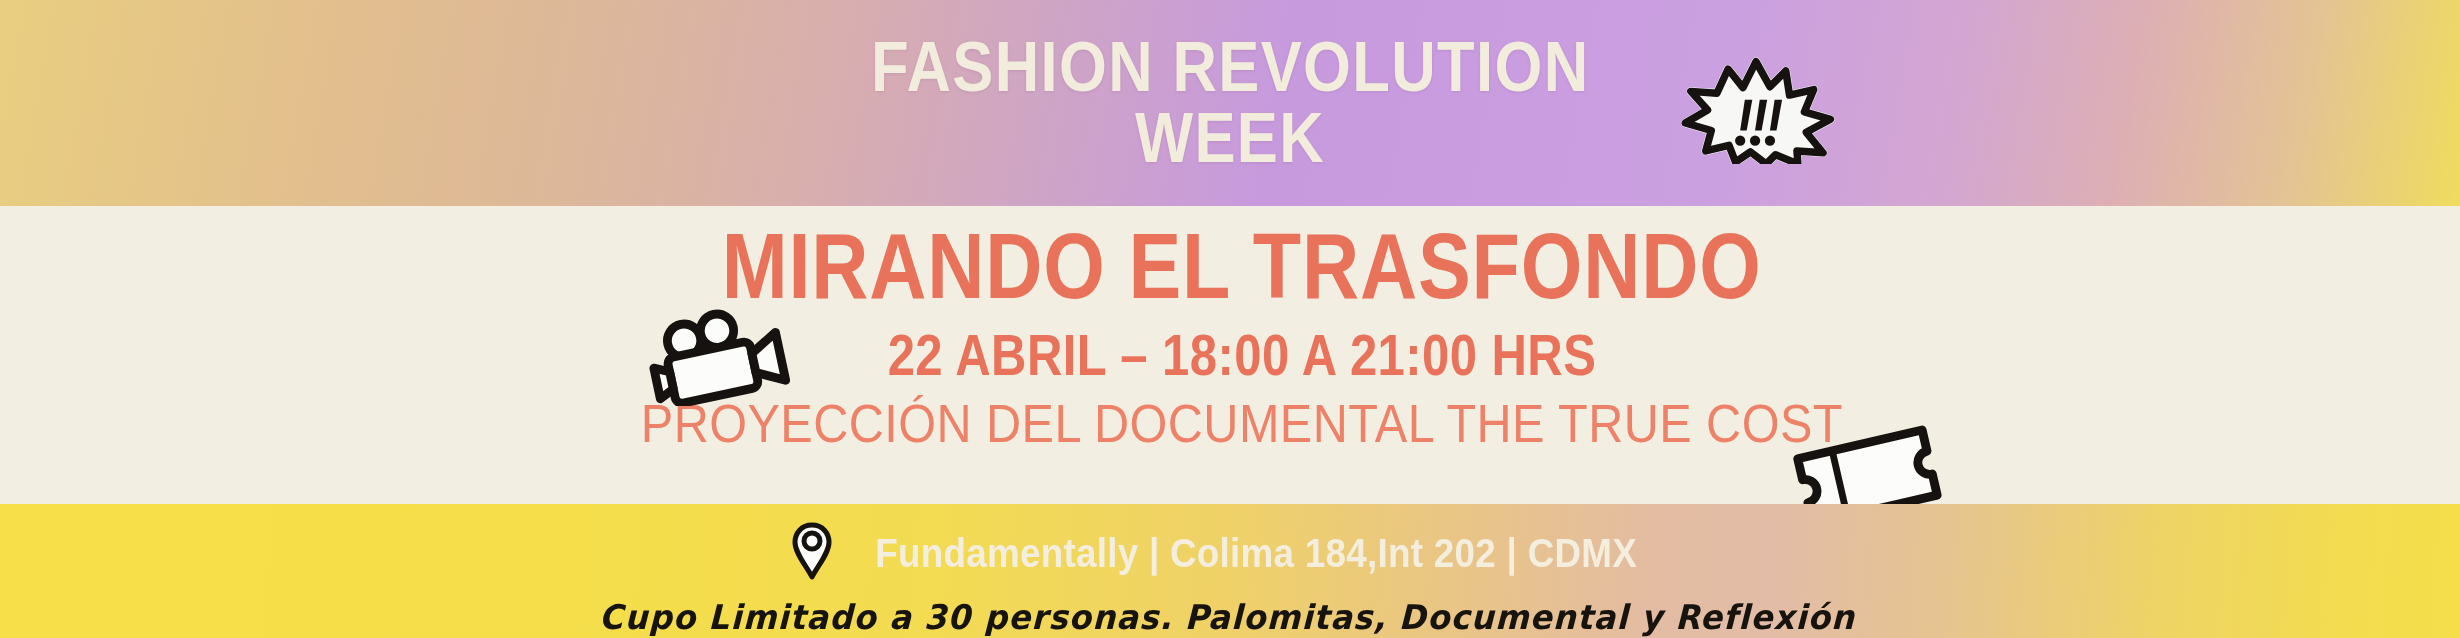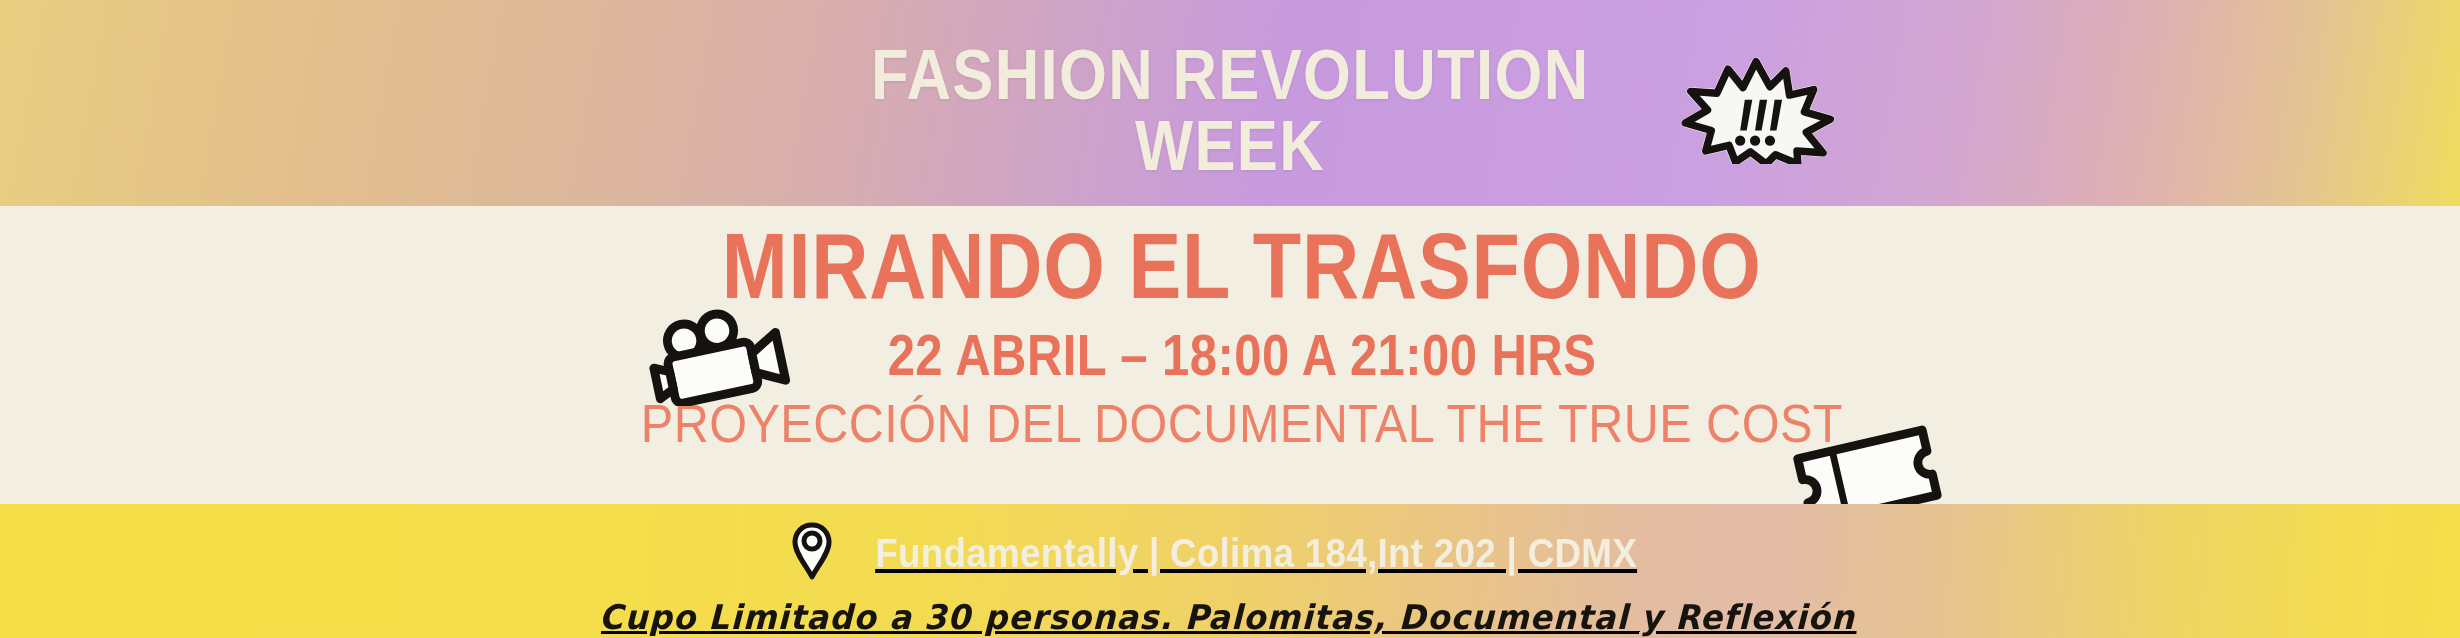--- a/index.html
+++ b/index.html
@@ -38,21 +38,21 @@
         #CBA0E0 70%,
         #D3A6D2 79%,
         #DDAFB4 86%,
         #E4C394 93%,
         #EFDC5E 100%);
   }
 
   .header-text {
     position: absolute;
     left: 0;
-    top: 8px;
+    top: 0;
     width: 2460px;
     height: 206px;
     display: flex;
     flex-direction: column;
     align-items: center;
     justify-content: center;
     gap: 2px;
   }
   .hdr-line {
     font-family: "Liberation Sans Narrow", "Liberation Sans", sans-serif;
@@ -149,21 +149,20 @@
     left: 0;
     top: 504px;
     width: 2460px;
     height: 134px;
     display: flex;
     flex-direction: column;
     align-items: center;
     justify-content: flex-start;
     padding-top: 20px;
     box-sizing: border-box;
-    text-decoration: underline;
   }
   .venue-row {
     display: flex;
     align-items: center;
     gap: 8px;
   }
   .venue-text {
     font-family: "Liberation Sans Narrow", "Liberation Sans", sans-serif;
     font-weight: 700;
     font-size: 40px;

